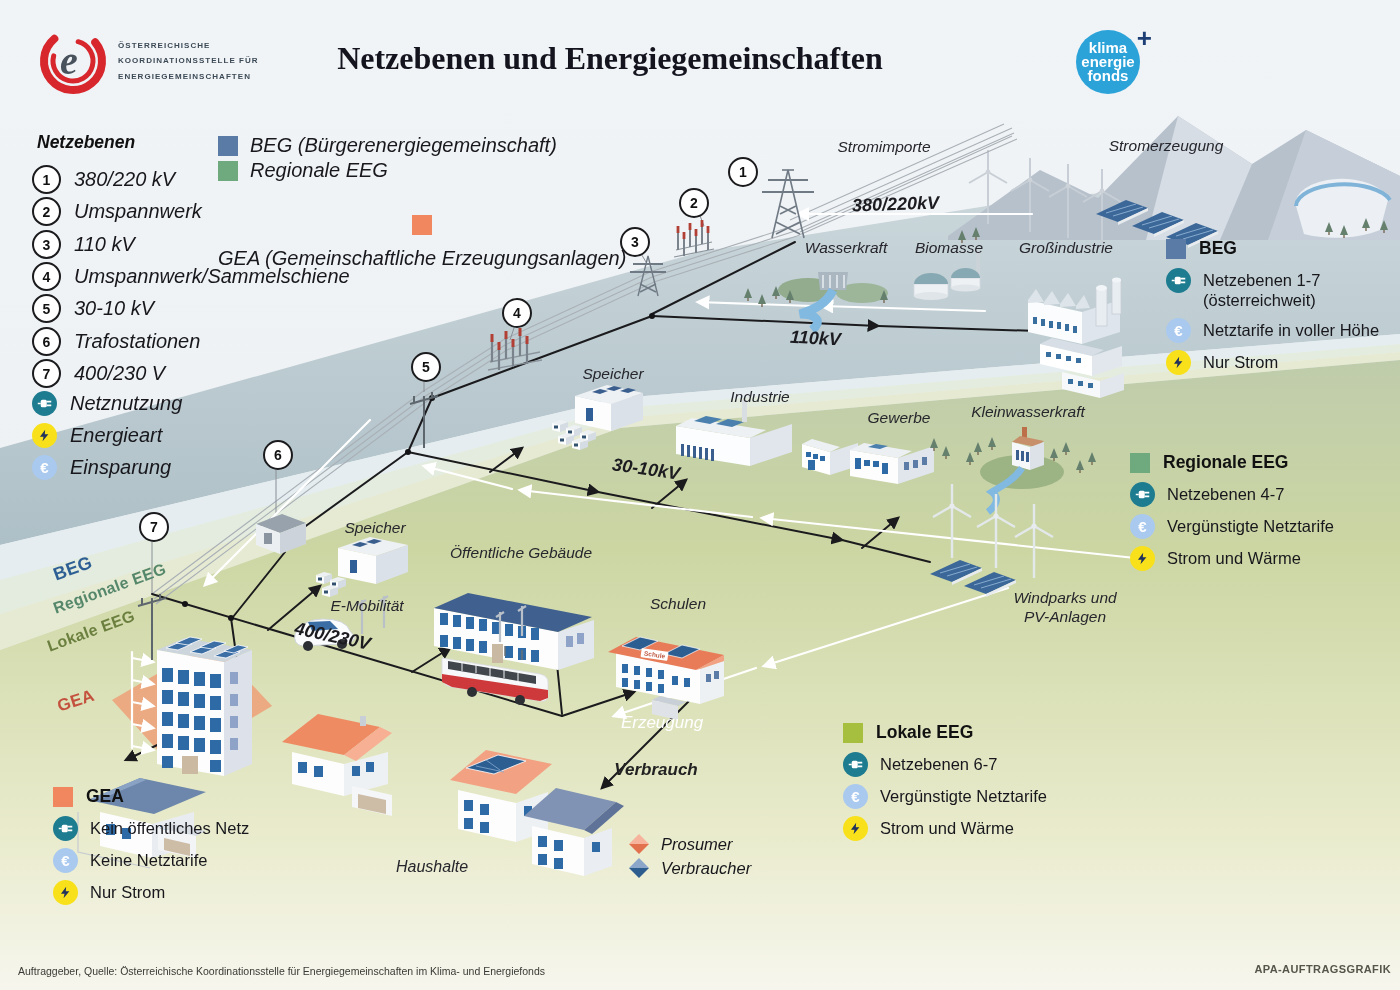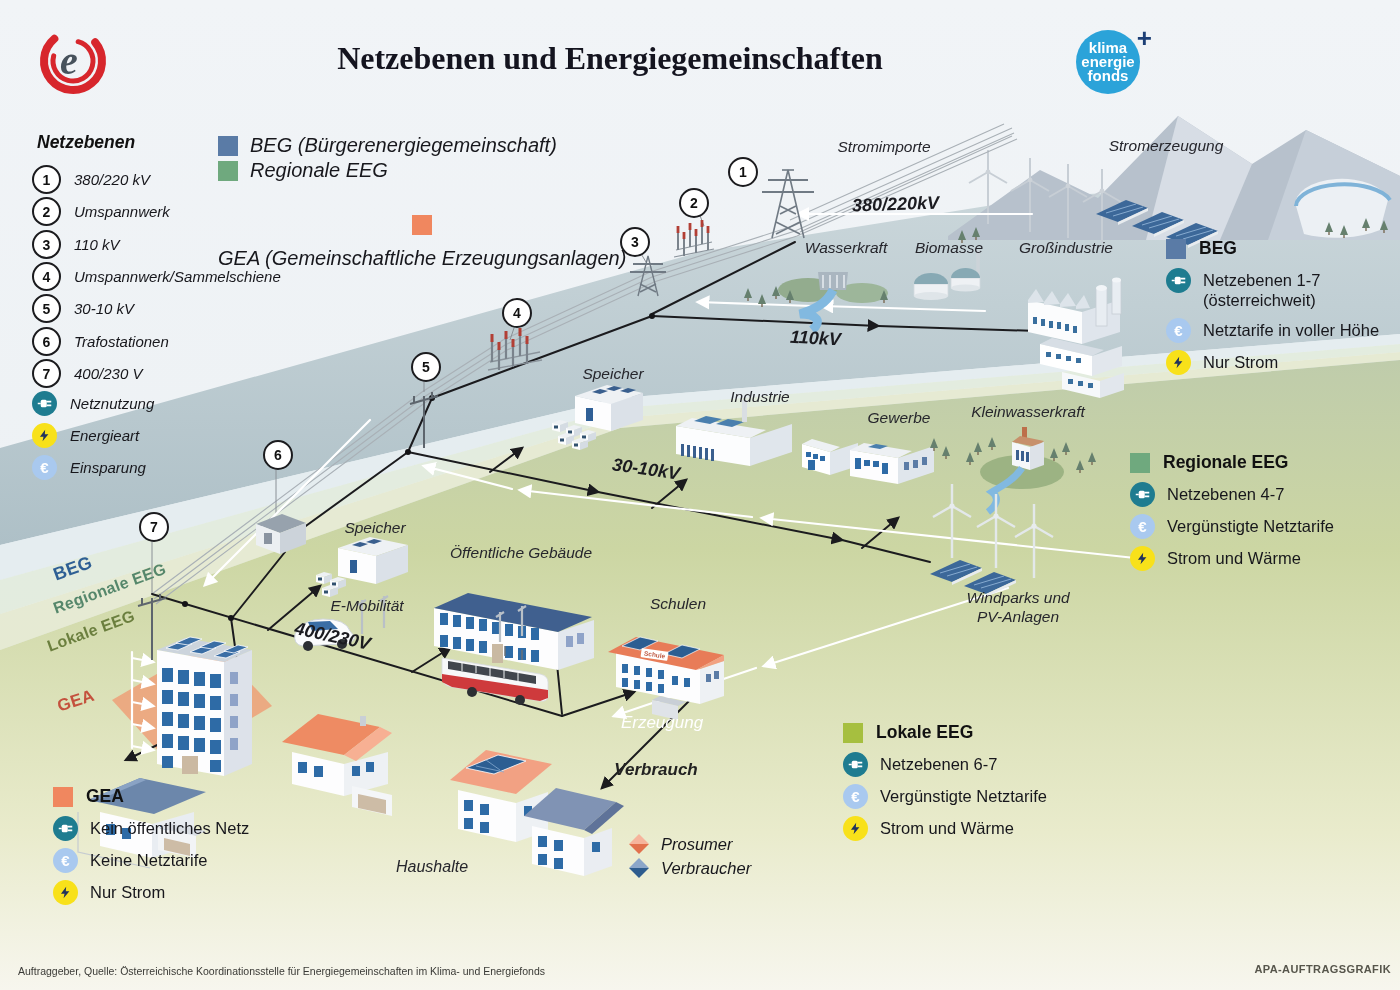--- a/index.html
+++ b/index.html
@@ -21,21 +21,21 @@
   .flag{width:24px;height:17px;margin-top:2px;flex:none;
     background:linear-gradient(180deg,#d2232e 0 33%,#fff 33% 66%,#d2232e 66% 100%);}
   .ministry .name{font-weight:bold;font-size:15.5px;color:#1d1d24;}
   .ministry .sub{font-size:14.5px;color:#2c2c32;line-height:1.34;}
 
   
   .nb-title{position:absolute;left:37px;top:132px;font-weight:bold;font-style:italic;font-size:17.5px;color:#111;}
   .nb-row{position:absolute;display:flex;align-items:center;gap:13px;}
   .num-circle{width:25px;height:25px;border-radius:50%;background:#fff;border:2px solid #1b1b1e;
     display:flex;align-items:center;justify-content:center;font-size:14px;font-weight:bold;color:#111;flex:none;}
-  .nb-lbl{font-style:italic;font-size:15px;color:#17171c;}
+  .nb-lbl{font-style:italic;font-size:20px;color:#17171c;}
   .ic{width:25px;height:25px;border-radius:50%;flex:none;display:flex;align-items:center;justify-content:center;}
   .ic-plug{background:#1e7c90;}
   .ic-light{background:#f8e11a;}
   .ic-euro{background:#a9c9ef;color:#fff;font-weight:bold;font-size:15px;}
 
   .cl-row{position:absolute;display:flex;align-items:center;gap:12px;}
   .cl-sq{width:20px;height:20px;flex:none;}
   .cl-lbl{font-style:italic;font-size:20px;color:#17171c;}
 
   
@@ -594,20 +594,25 @@
         <use href="#tree" x="1088" y="462"></use>
     </g>
   </svg>
 
   <div class="org-logo">
     <svg width="70" height="70" viewBox="0 0 70 70">
       <path d="M35,6 a29,29 0 1 0 29,29" fill="none" stroke="#d7262c" stroke-width="8" stroke-linecap="round" transform="rotate(-40 35 35)"></path>
       <path d="M35,15 a20,20 0 1 0 20,20" fill="none" stroke="#d7262c" stroke-width="5" stroke-linecap="round" transform="rotate(-75 35 35)"></path>
       <text x="22" y="48" font-size="40" font-weight="bold" font-style="italic" fill="#47525c" font-family="Liberation Serif,serif">e</text>
     </svg>
+    <div class="org-lines">
+      <div>ÖSTERREICHISCHE</div>
+      <div>KOORDINATIONSSTELLE FÜR</div>
+      <div>ENERGIEGEMEINSCHAFTEN</div>
+    </div>
   </div>
 
   <h1 class="main-title" style="margin:0;font-weight:600;">Netzebenen und Energiegemeinschaften</h1>
 
   <div class="fonds">
     <span>klima</span>
     <span>energie</span>
     <span>fonds</span>
     <span class="plus">+</span>
   </div>
@@ -685,21 +690,21 @@
   <div class="volt" style="left:852px;top:194px;transform:rotate(-2deg);">380/220kV</div>
   <div class="lbl c" style="left:846px;top:239px;">Wasserkraft</div>
   <div class="lbl c" style="left:949px;top:239px;">Biomasse</div>
   <div class="lbl c" style="left:1066px;top:239px;">Großindustrie</div>
   <div class="volt" style="left:790px;top:328px;transform:rotate(3deg);">110kV</div>
   <div class="lbl c" style="left:613px;top:365px;">Speicher</div>
   <div class="lbl c" style="left:760px;top:388px;">Industrie</div>
   <div class="lbl c" style="left:899px;top:409px;">Gewerbe</div>
   <div class="lbl c" style="left:1028px;top:403px;">Kleinwasserkraft</div>
   <div class="volt" style="left:612px;top:459px;transform:rotate(8deg);">30-10kV</div>
-  <div class="lbl c" style="left:1018px;top:588px;line-height:1.25;">
+  <div class="lbl c" style="left:1065px;top:588px;line-height:1.25;">
     <span style="display:block;">Windparks und</span>
     <span style="display:block;">PV-Anlagen</span>
     </div>
   <div class="lbl c" style="left:375px;top:519px;">Speicher</div>
   <div class="lbl c" style="left:367px;top:597px;">E-Mobilität</div>
   <div class="volt" style="left:294px;top:626px;transform:rotate(12deg);">400/230V</div>
   <div class="lbl c" style="left:521px;top:544px;">Öffentliche Gebäude</div>
   <div class="lbl c" style="left:678px;top:595px;">Schulen</div>
   <div class="sign" style="left:641px;top:650px;">Schule</div>
   <div class="lbl c white-lbl" style="left:662px;top:713px;font-weight:normal;font-size:17px;">Erzeugung</div>

